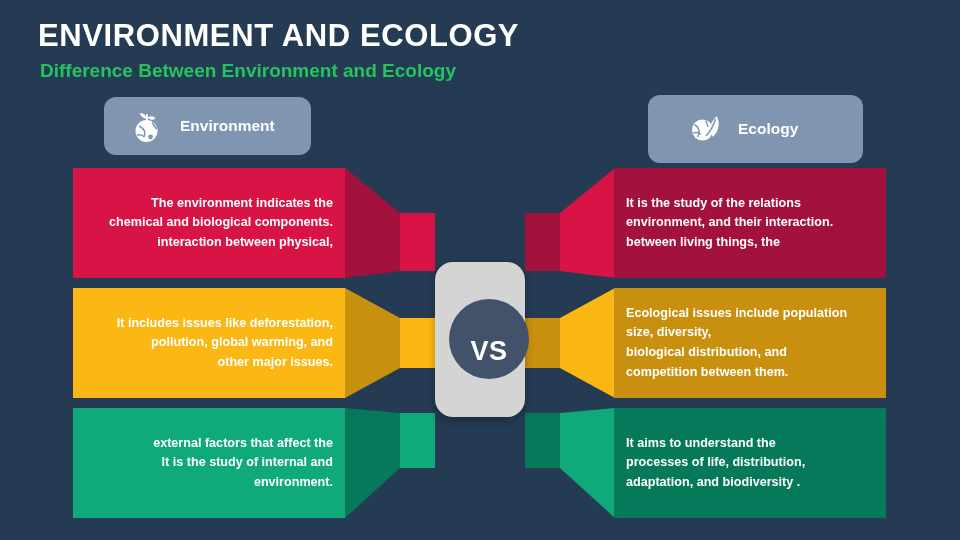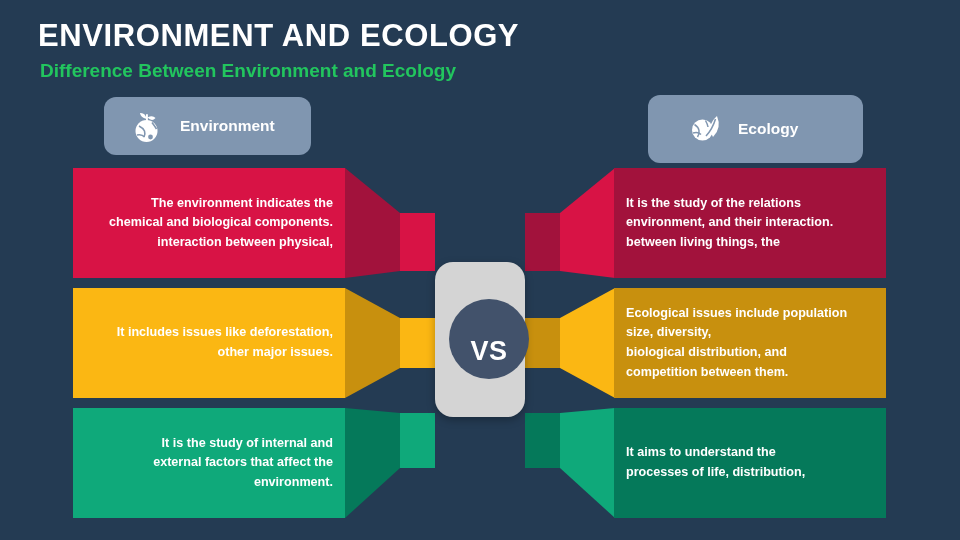--- a/index.html
+++ b/index.html
@@ -218,47 +218,49 @@
     <svg class="shapes" viewBox="0 0 960 110" preserveAspectRatio="none">
       <rect x="73" y="0" width="272" height="110" fill="#fbb713"></rect>
       <polygon points="345,0 400,30 400,80 345,110" fill="#c8900e"></polygon>
       <rect x="400" y="30" width="35" height="50" fill="#fbb713"></rect>
       <rect x="525" y="30" width="35" height="50" fill="#c8900e"></rect>
       <polygon points="560,30 615,0 615,110 560,80" fill="#fbb713"></polygon>
       <rect x="614" y="0" width="272" height="110" fill="#c8900e"></rect>
     </svg>
     <div class="panel-text left">
         <div>It includes issues like deforestation,</div>
+        <div>pollution, global warming, and</div>
         <div>other major issues.</div>
       </div>
     <div class="panel-text right">
         <div>Ecological issues include population</div>
         <div>size, diversity,</div>
         <div>biological distribution, and</div>
         <div>competition between them.</div>
       </div>
   </div>
 
   <div class="row" id="row-2">
     <svg class="shapes" viewBox="0 0 960 110" preserveAspectRatio="none">
       <rect x="73" y="0" width="272" height="110" fill="#0fa97a"></rect>
       <polygon points="345,0 400,5 400,60 345,110" fill="#05795a"></polygon>
       <rect x="400" y="5" width="35" height="55" fill="#0fa97a"></rect>
       <rect x="525" y="5" width="35" height="55" fill="#05795a"></rect>
       <polygon points="560,5 615,0 615,110 560,60" fill="#0fa97a"></polygon>
       <rect x="614" y="0" width="272" height="110" fill="#05795a"></rect>
     </svg>
     <div class="panel-text left">
+        <div>external factors that affect the</div>
         <div>It is the study of internal and</div>
-        <div>external factors that affect the</div>
         <div>environment.</div>
       </div>
     <div class="panel-text right">
         <div>It aims to understand the</div>
         <div>processes of life, distribution,</div>
+        <div>adaptation, and biodiversity .</div>
       </div>
   </div>
 
   <div id="vs-badge" style="background: rgb(212, 212, 212);">
     <div id="vs-circle" style="background: rgb(66, 82, 107);">
       <span id="vs-label">VS</span>
     </div>
   </div>
 
 </div>

